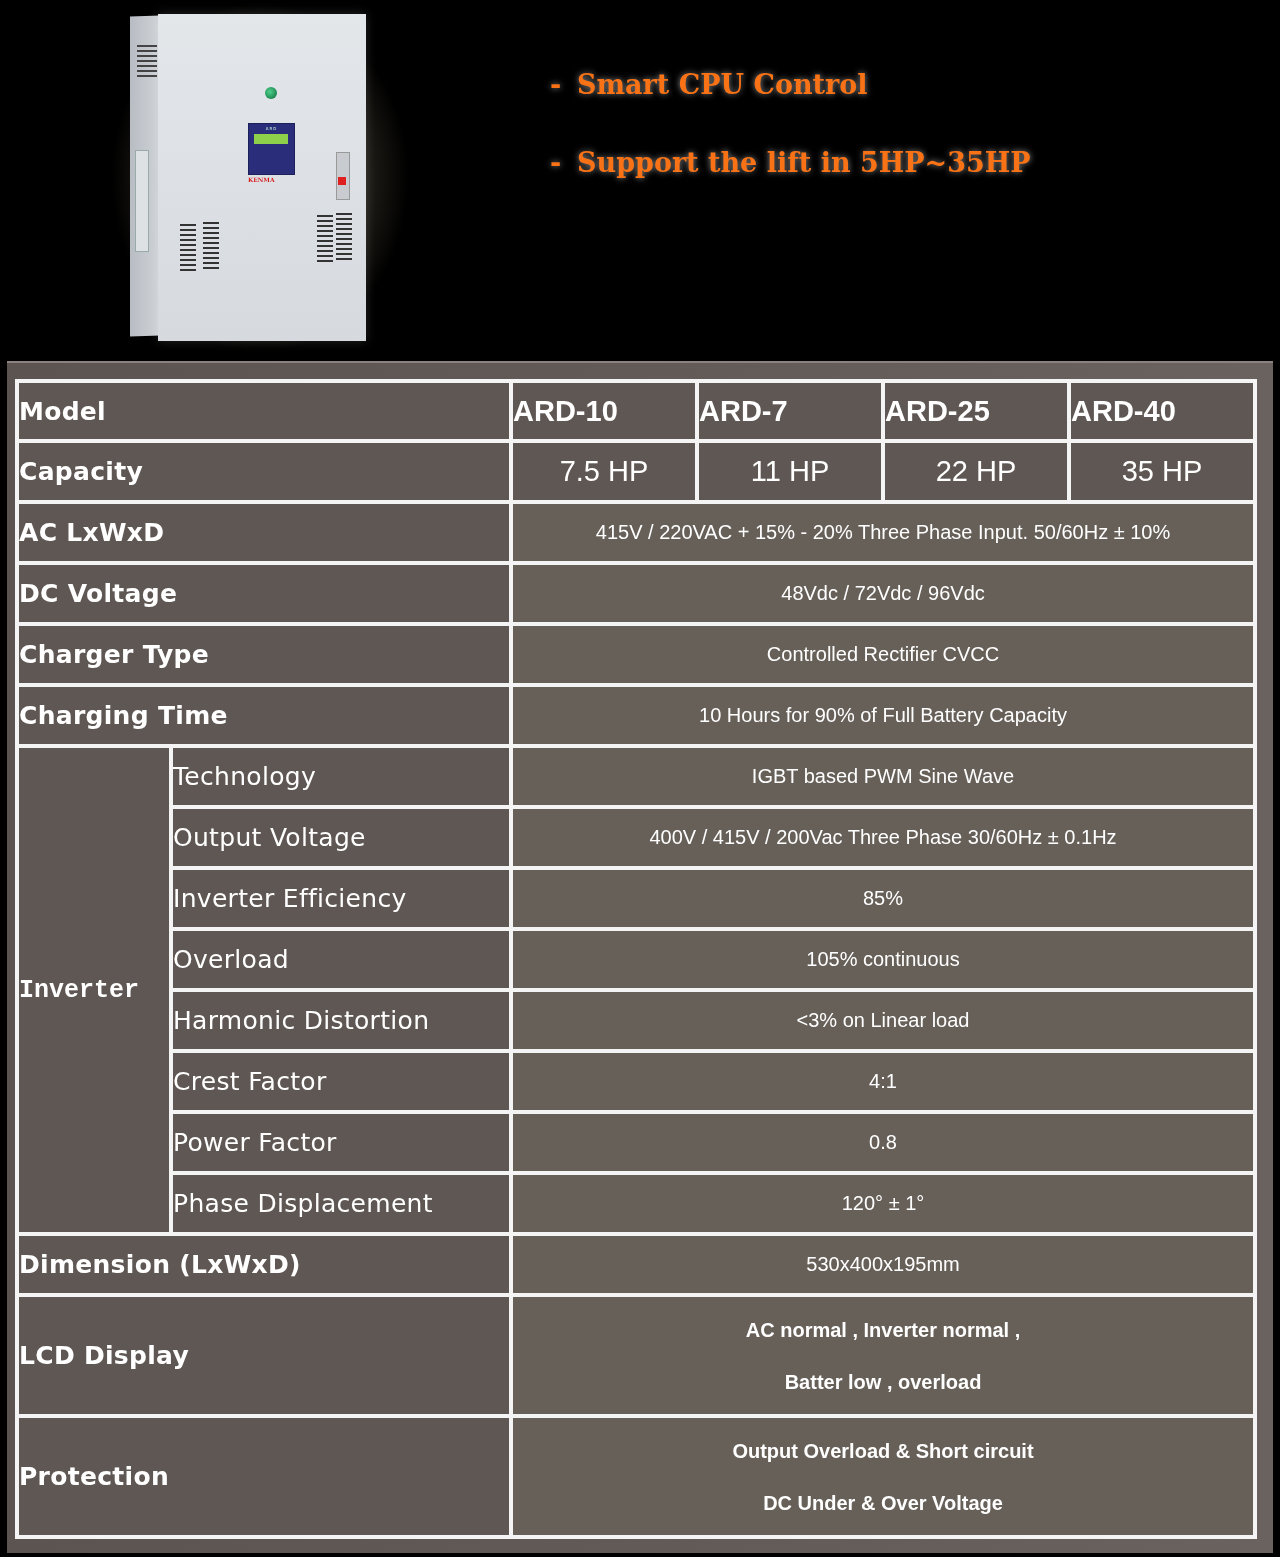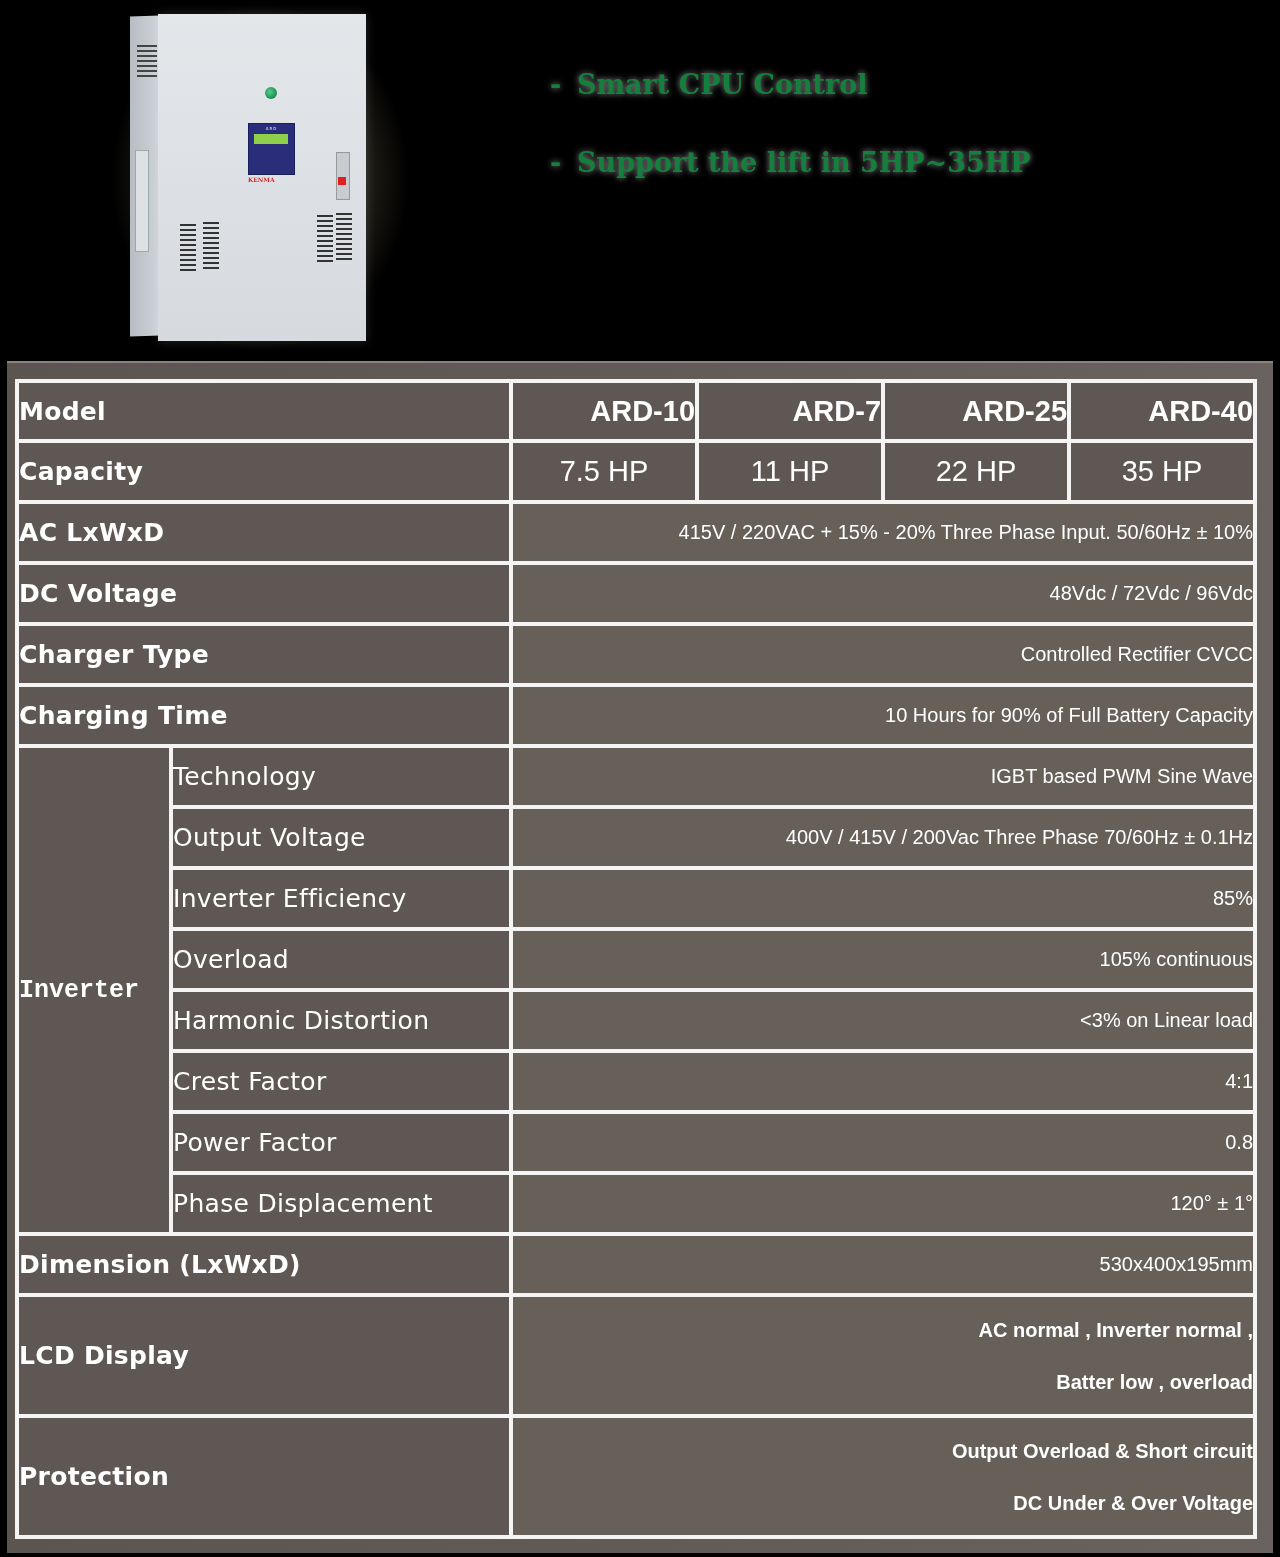--- a/index.html
+++ b/index.html
@@ -29,45 +29,45 @@
   .led { position: absolute; left: 265px; top: 87px; width: 12px; height: 12px; border-radius: 50%; background: radial-gradient(circle at 40% 40%, #4fd08a, #0b6a3a); }
   .lcd-panel { position: absolute; left: 248px; top: 123px; width: 45px; height: 50px; background: #2a2e7a; border: 1px solid #1b1f5a; }
   .lcd-title { position: absolute; left: 0; top: 2px; width: 100%; text-align: center; font-size: 4px; color: #cfd; letter-spacing: 1px; font-family: "DejaVu Sans", sans-serif; }
   .lcd-screen { position: absolute; left: 5px; top: 10px; width: 34px; height: 10px; background: #8ed04a; }
   .brand { position: absolute; left: 248px; top: 176px; font-size: 6px; color: #d82020; font-weight: bold; font-family: "DejaVu Serif", serif; }
   .switch { position: absolute; left: 336px; top: 152px; width: 12px; height: 46px; background: #c8ccd0; border: 1px solid #999; }
   .switch-red { position: absolute; left: 338px; top: 177px; width: 8px; height: 8px; background: #e02020; }
   .vent { position: absolute; width: 16px; height: 48px; background: repeating-linear-gradient(180deg, #333 0 2px, transparent 2px 5px); }
   .features { position: absolute; left: 550px; top: 60px; }
   .feature {
-    font-family: "DejaVu Serif", serif; font-weight: bold; font-size: 27px; color: #15803d;
+    font-family: "DejaVu Serif", serif; font-weight: bold; font-size: 27px; color: #f97316;
     height: 78px; line-height: 50px; white-space: nowrap;
     text-shadow: 0 0 6px rgba(255,255,255,0.55);
   }
   .feature .dash { display: inline-block; width: 27px; }
 
   
   .panel {
     position: absolute; left: 7px; top: 361px; width: 1266px; height: 1190px;
     background: linear-gradient(90deg, #5c5450 0%, #625a56 50%, #6a625e 100%);
     border-top: 2px solid #8a827e;
   }
   table.spec {
     position: absolute; left: 8px; top: 16px; width: 1242px;
     border-collapse: collapse; table-layout: fixed;
     border: 4px solid #f4f4f4;
   }
   table.spec td {
     border: 4px solid #f4f4f4; padding: 0; color: #fff; vertical-align: middle;
     background: #5f5753;
   }
-  table.spec td.val { background: #676059; text-align: right; }
+  table.spec td.val { background: #676059; }
   .lbl { font-family: "DejaVu Sans", sans-serif; font-weight: bold; font-size: 25px; padding-left: 10px; letter-spacing: 0.3px; }
   .sub { font-family: "DejaVu Sans", sans-serif; font-weight: normal; font-size: 25px; padding-left: 8px; letter-spacing: 0.3px; }
-  .model { font-family: "Liberation Sans", sans-serif; font-weight: bold; font-size: 29px; text-align: right; }
+  .model { font-family: "Liberation Sans", sans-serif; font-weight: bold; font-size: 29px; text-align: left; }
   .cap { font-family: "Liberation Sans", sans-serif; font-size: 29px; text-align: center; font-weight: normal; }
   .val { font-family: "Liberation Sans", sans-serif; font-size: 20px; text-align: center; }
   .val .line { display: block; line-height: 52px; font-weight: bold; }
   .group { font-family: Liberation Mono, monospace; font-weight: bold; font-size: 25px; padding-left: 10px; }
 </style>
 </head>
 <body>
 
 <div class="hero">
   <div class="cabinet-glow"></div>
@@ -145,21 +145,21 @@
       <td colspan="4" class="val">10 Hours for 90% of Full Battery Capacity</td>
     </tr>
 
     <tr style="height:61px">
       <td rowspan="8" class="group">Inverter</td>
       <td class="sub">Technology</td>
       <td colspan="4" class="val">IGBT based PWM Sine Wave</td>
     </tr>
     <tr style="height:61px">
       <td class="sub">Output Voltage</td>
-      <td colspan="4" class="val">400V / 415V / 200Vac Three Phase 70/60Hz ± 0.1Hz</td>
+      <td colspan="4" class="val">400V / 415V / 200Vac Three Phase 30/60Hz ± 0.1Hz</td>
     </tr>
     <tr style="height:61px">
       <td class="sub">Inverter Efficiency</td>
       <td colspan="4" class="val">85%</td>
     </tr>
     <tr style="height:61px">
       <td class="sub">Overload</td>
       <td colspan="4" class="val">105% continuous</td>
     </tr>
     <tr style="height:61px">

